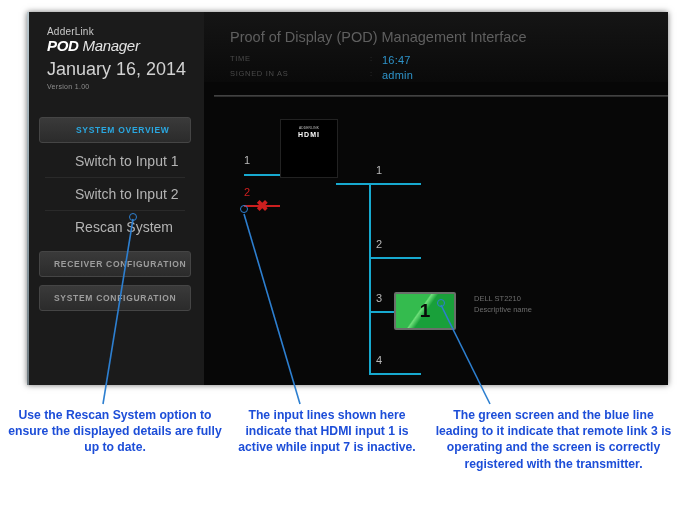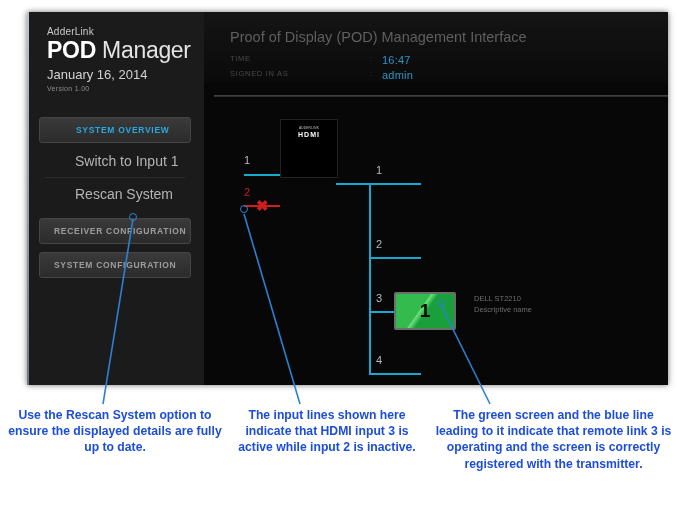--- a/index.html
+++ b/index.html
@@ -48,37 +48,38 @@
   .brand {
     padding: 14px 0 0 18px;
   }
   .brand-top {
     color: #c9c9c9;
     font-size: 10px;
     letter-spacing: 0.2px;
     margin-bottom: 1px;
   }
   .brand-main {
-    font-size: 23px;
+    font-size: 15px;
     color: #efefef;
     line-height: 1.05;
     letter-spacing: -0.3px;
     white-space: nowrap;
+    font-style: italic;
   }
   .brand-main b {
     font-weight: 700;
     color: #ffffff;
   }
   .brand-main span.light {
     font-weight: 400;
     color: #e4e4e4;
   }
   .brand-date {
     color: #d2d2d2;
-    font-size: 13px;
+    font-size: 18px;
     margin-top: 5px;
   }
   .brand-version {
     color: #8e8e8e;
     font-size: 7px;
     margin-top: 3px;
     letter-spacing: 0.3px;
   }
 
   #menu {
@@ -340,20 +341,21 @@
       <div class="brand-main"><b>POD</b><span class="light"> Manager</span></div>
       <div class="brand-date">January 16, 2014</div>
       <div class="brand-version">Version 1.00</div>
     </div>
 
     <div id="menu">
       <div class="menu-group">
         <div class="menu-header active">SYSTEM OVERVIEW</div>
         <div class="submenu">
           <div class="submenu-item">Switch to Input 1</div>
+          <div class="submenu-item">Switch to Input 2</div>
           <div class="submenu-item">Rescan System</div>
         </div>
       </div>
       <div class="menu-group">
         <div class="menu-header">RECEIVER CONFIGURATION</div>
       </div>
       <div class="menu-group">
         <div class="menu-header">SYSTEM CONFIGURATION</div>
       </div>
     </div>
@@ -426,14 +428,14 @@
   <line x1="133" y1="219" x2="103" y2="404" stroke="#2d7fd0" stroke-width="1.6"></line>
   <line x1="244" y1="214" x2="300" y2="404" stroke="#2d7fd0" stroke-width="1.6"></line>
   <line x1="441" y1="305" x2="490" y2="404" stroke="#2d7fd0" stroke-width="1.6"></line>
 </svg>
 
 <div class="callout-dot" style="left:129px; top:213px;"></div>
 <div class="callout-dot" style="left:240px; top:205px;"></div>
 <div class="callout-dot" style="left:437px; top:299px;"></div>
 
 <div class="caption" id="caption-1">Use the Rescan System option to ensure the displayed details are fully up to date.</div>
-<div class="caption" id="caption-2">The input lines shown here indicate that HDMI input 3 is active while input 2 is inactive.</div>
+<div class="caption" id="caption-2">The input lines shown here indicate that HDMI input 1 is active while input 7 is inactive.</div>
 <div class="caption" id="caption-3">The green screen and the blue line leading to it indicate that remote link 3 is operating and the screen is correctly registered with the transmitter.</div>
 
 </body></html>

